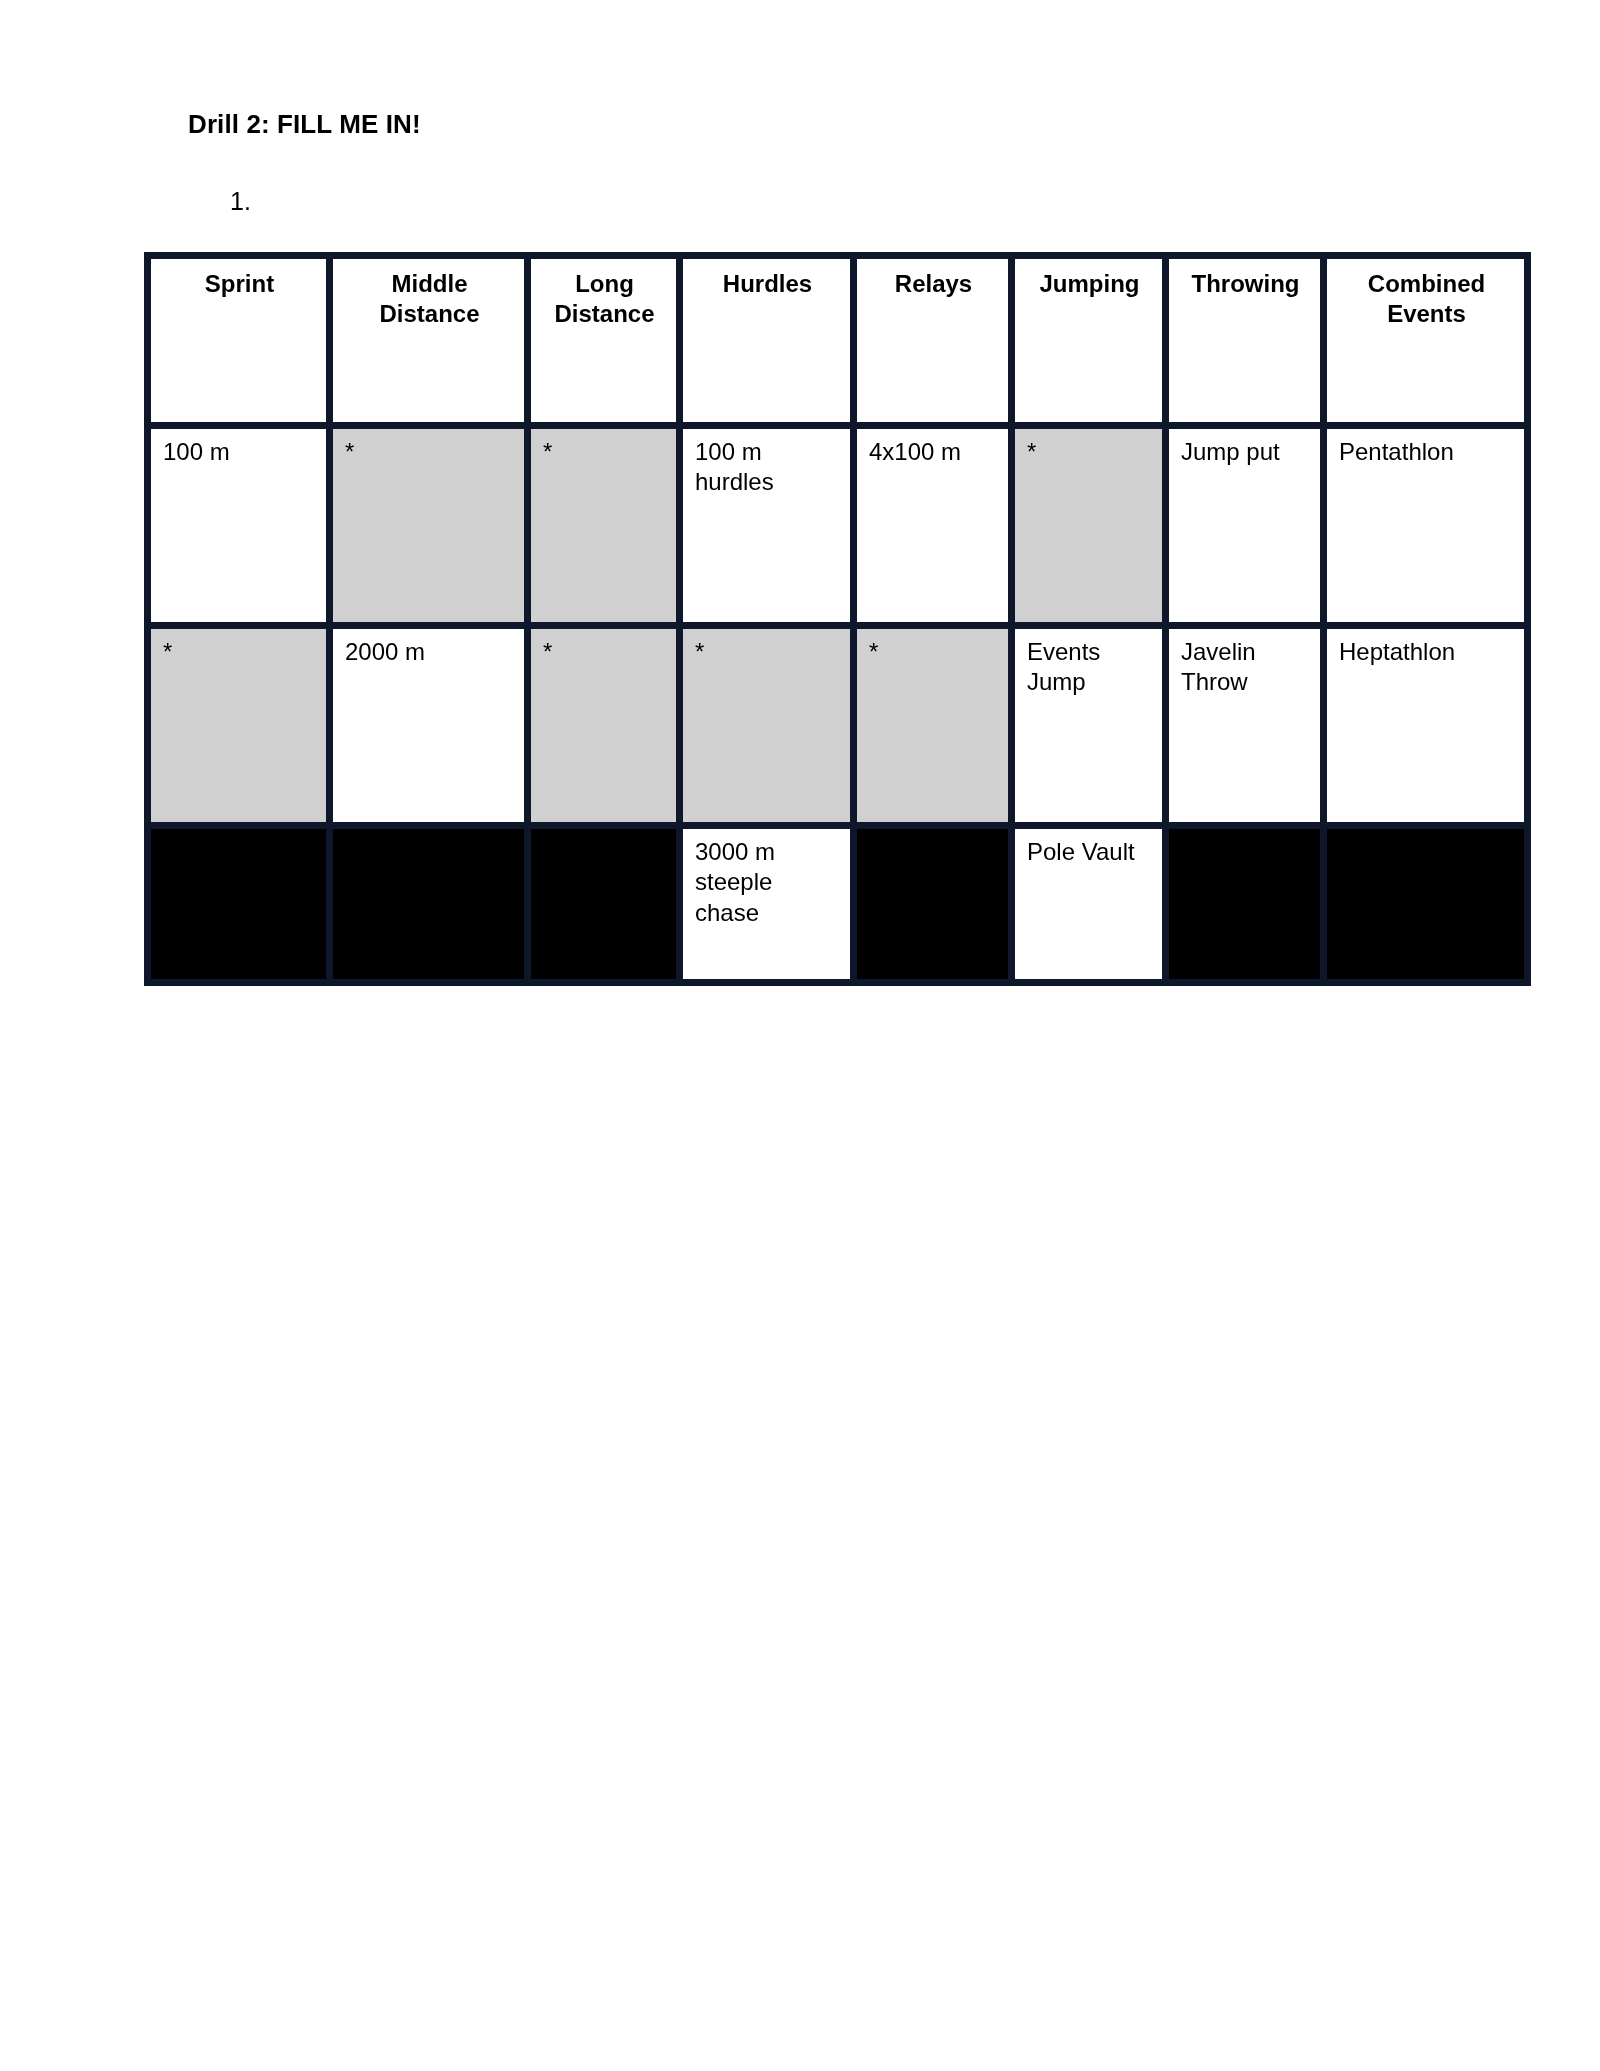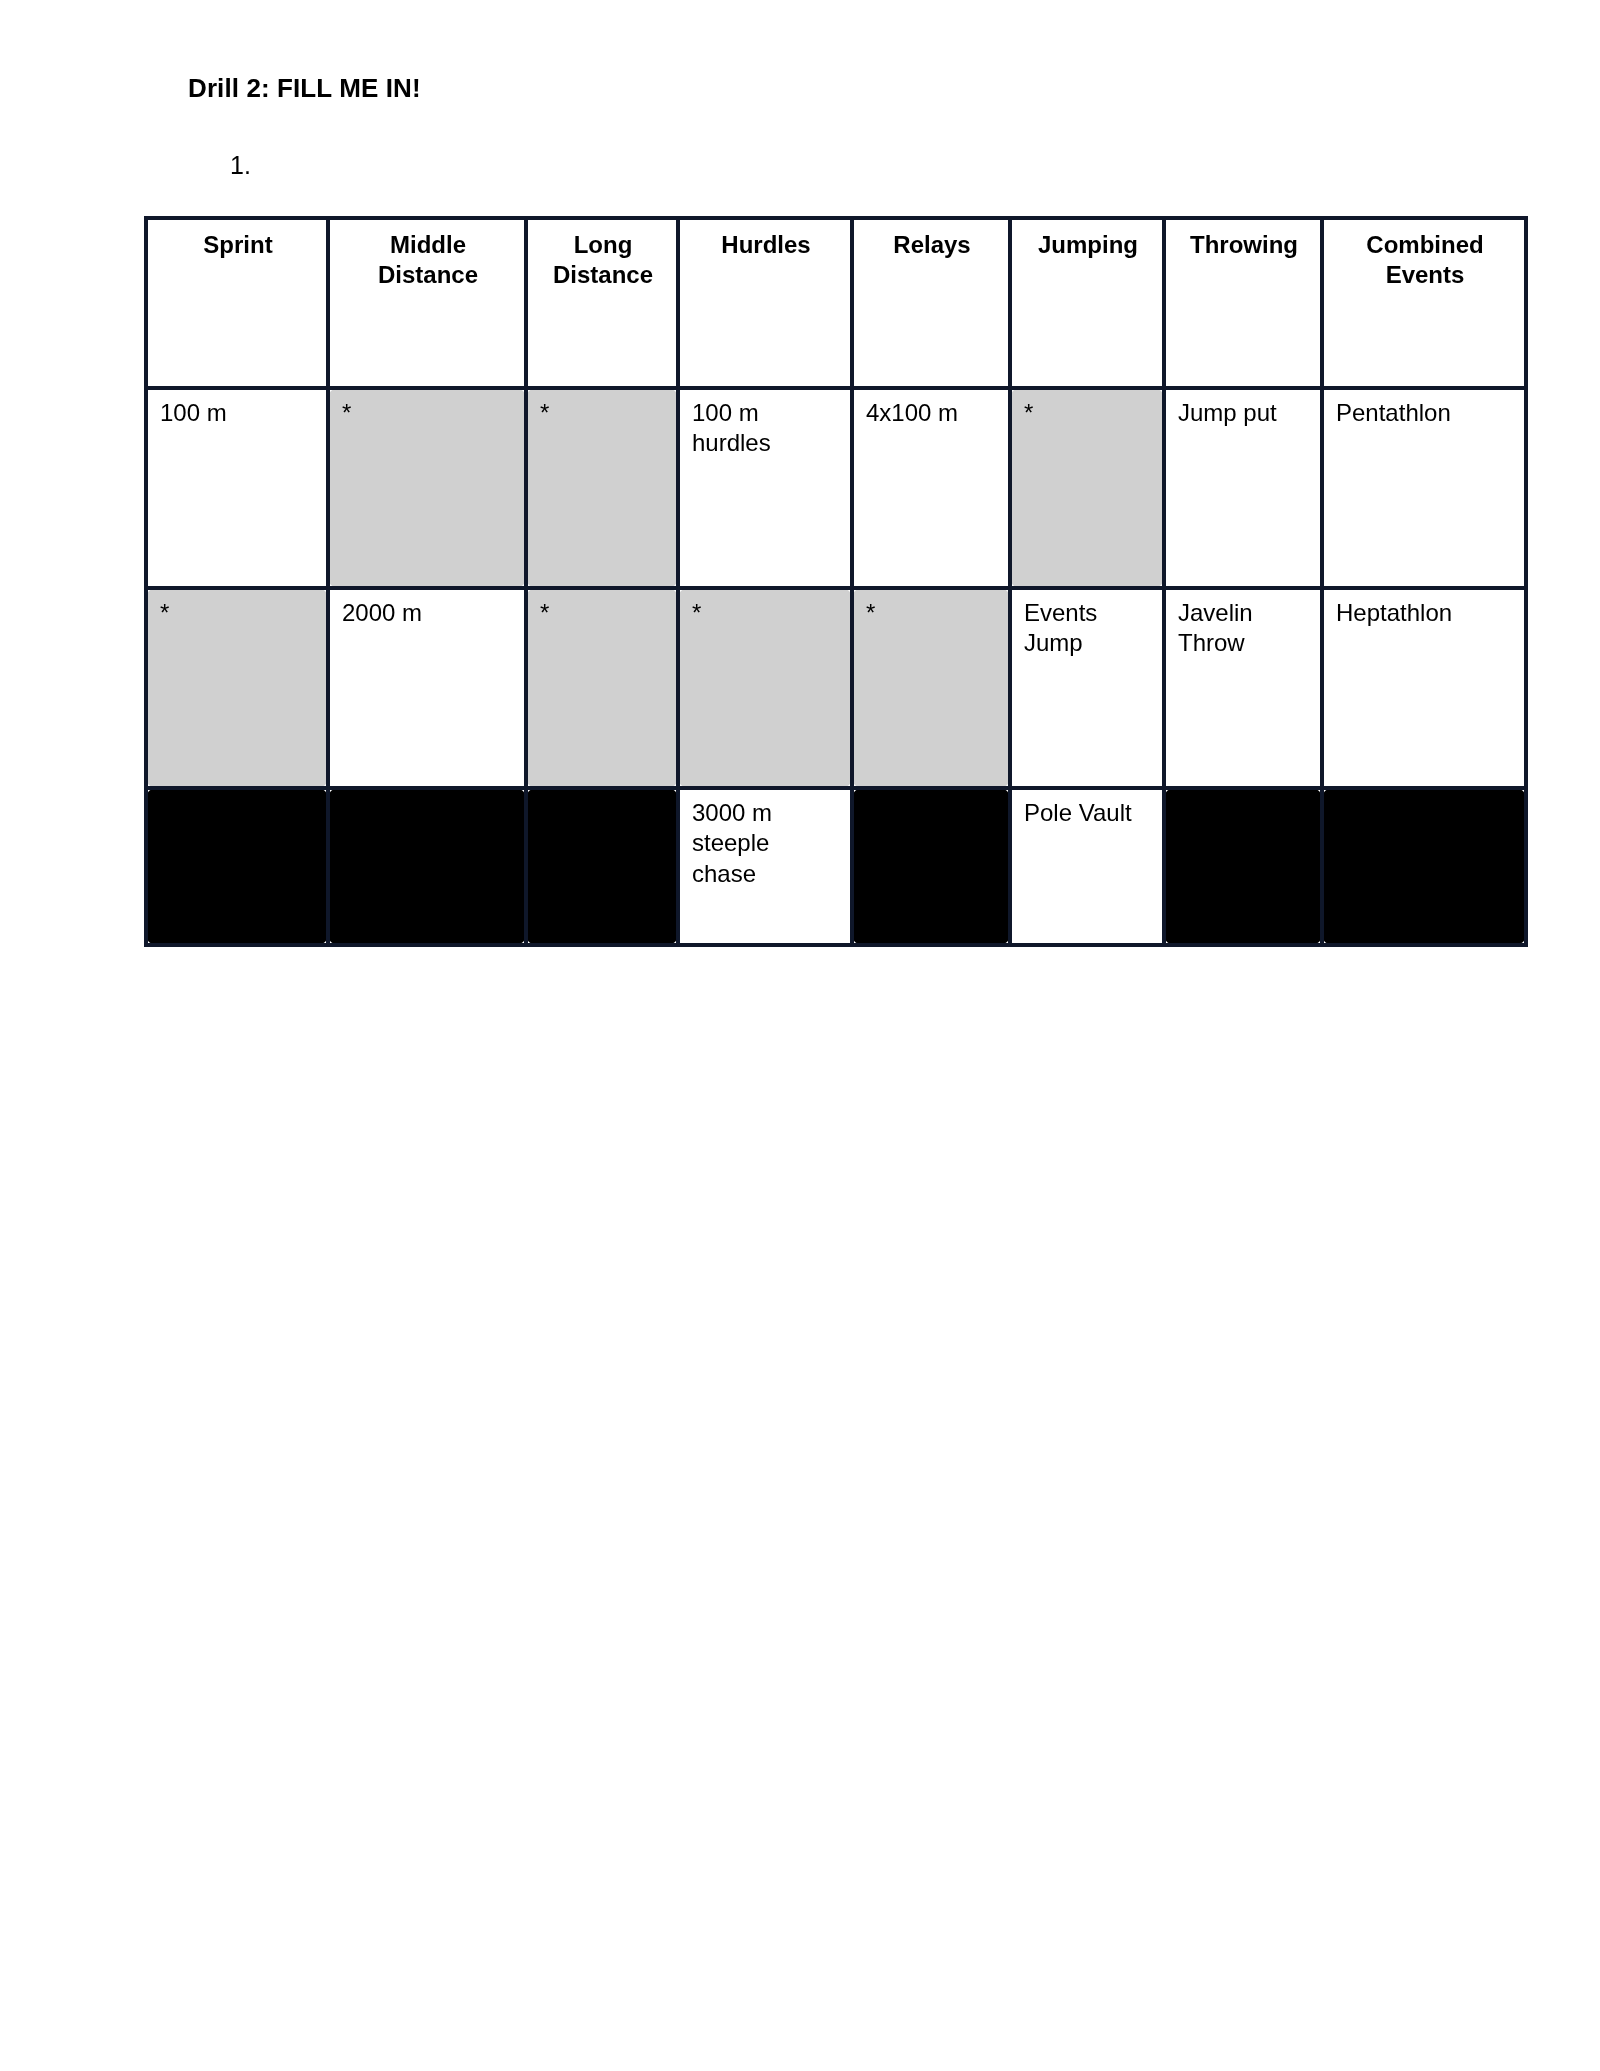--- a/index.html
+++ b/index.html
@@ -13,21 +13,21 @@
     font-family: "Liberation Sans", sans-serif;
     color: #000000;
     -webkit-font-smoothing: antialiased;
   }
   .page {
     position: relative;
     width: 1600px;
     height: 2071px;
     background: #ffffff;
     box-sizing: border-box;
-    padding: 73px 190px 0 188px;
+    padding: 109px 190px 0 188px;
   }
   .drill-title {
     font-size: 26px;
     font-weight: bold;
     letter-spacing: 0.1px;
     margin: 0 0 0 0;
     line-height: 1.2;
   }
   .instruction-block {
     margin-top: 44px;
@@ -52,21 +52,21 @@
 
   .events-table {
     margin-top: 32px;
     border-collapse: collapse;
     table-layout: fixed;
     width: 1380px;
     margin-left: -44px;
   }
   .events-table th,
   .events-table td {
-    border: 4px solid #0f172a;
+    border: 7px solid #0f172a;
     vertical-align: top;
     box-sizing: border-box;
     padding: 8px 10px 8px 12px;
     font-size: 24px;
     line-height: 1.27;
   }
   .events-table th {
     text-align: center;
     font-weight: bold;
     height: 170px;

